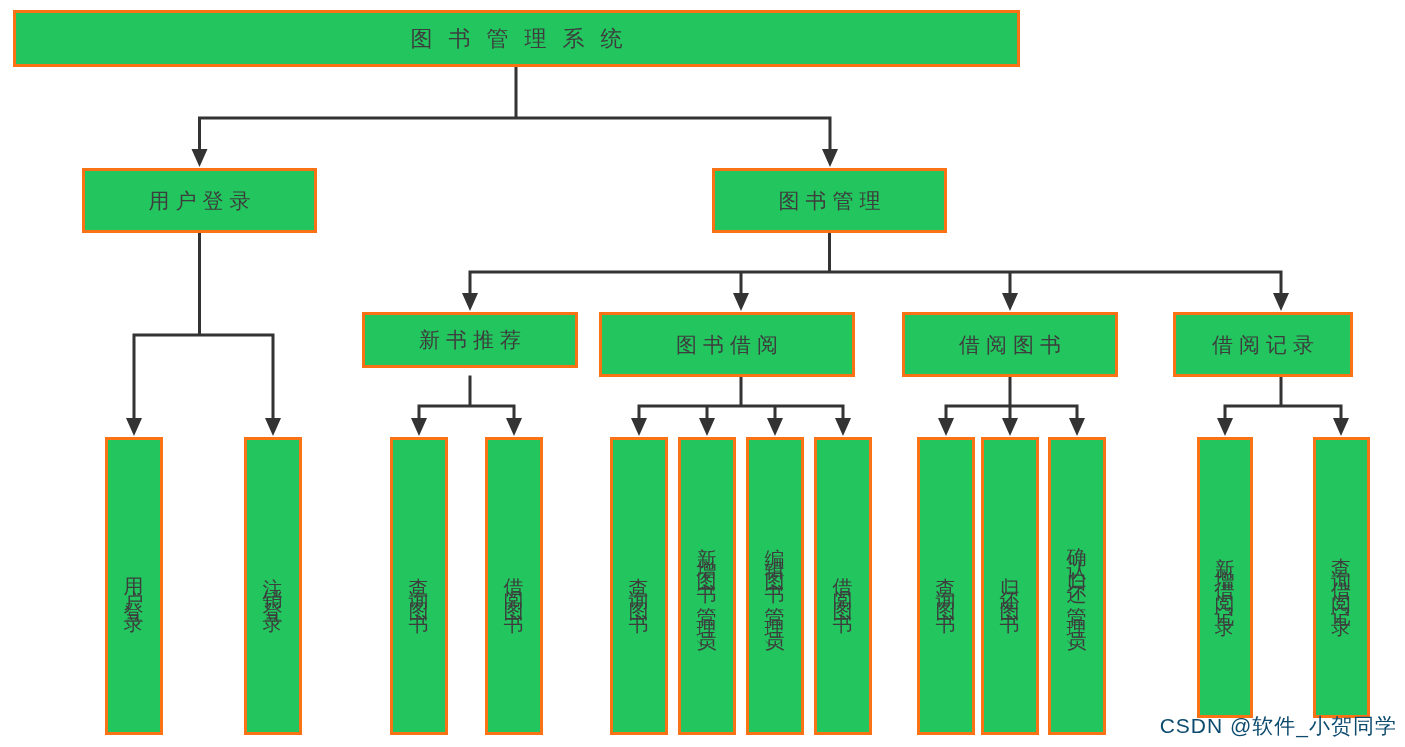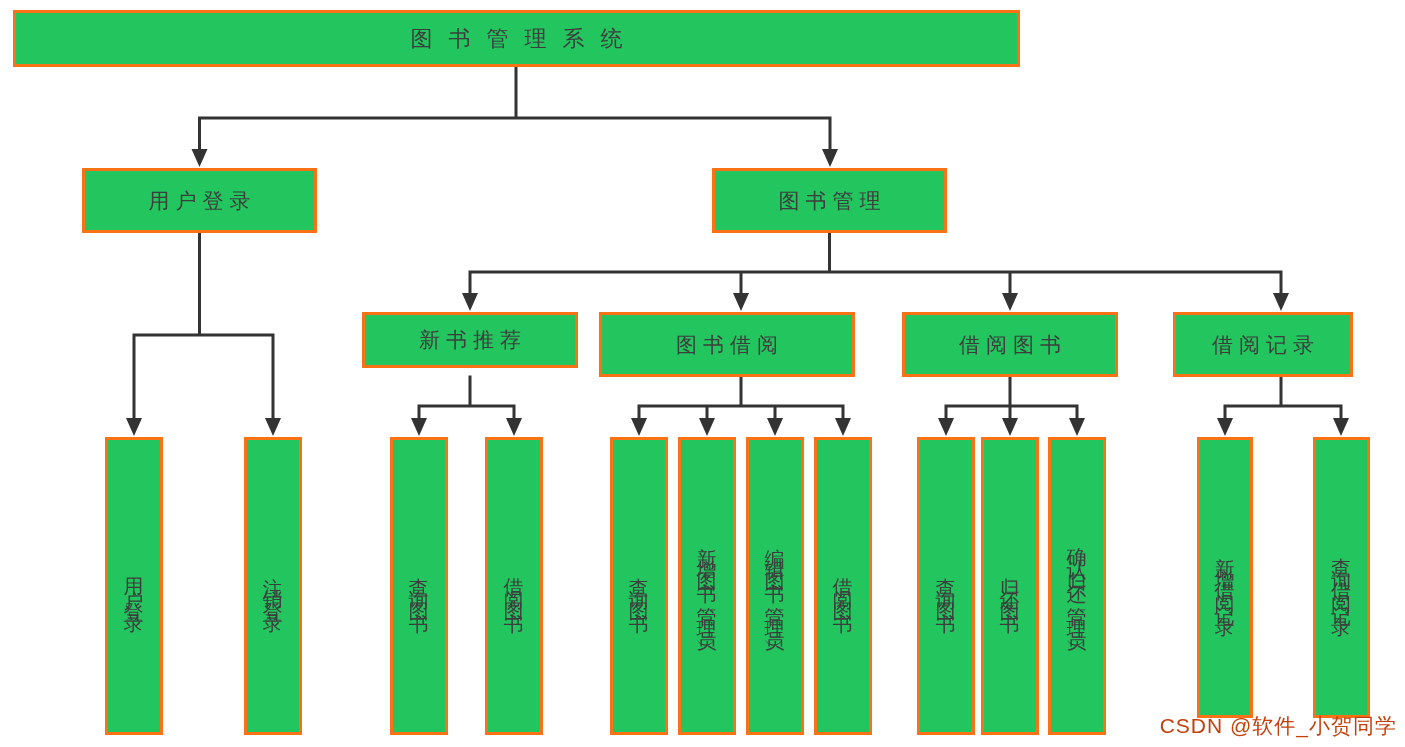--- a/index.html
+++ b/index.html
@@ -43,21 +43,21 @@
     letter-spacing: 12px;
     text-indent: 0;
     line-height: 1;
     white-space: normal;
   }
   #watermark {
     position: absolute;
     top: 712px;
     right: 8px;
     z-index: 3;
-    color: #c2410c;
+    color: #0c4a6e;
     font-size: 21px;
     letter-spacing: 1px;
     white-space: nowrap;
   }
 </style>
 </head>
 <body>
 
 <div id="canvas">
 

